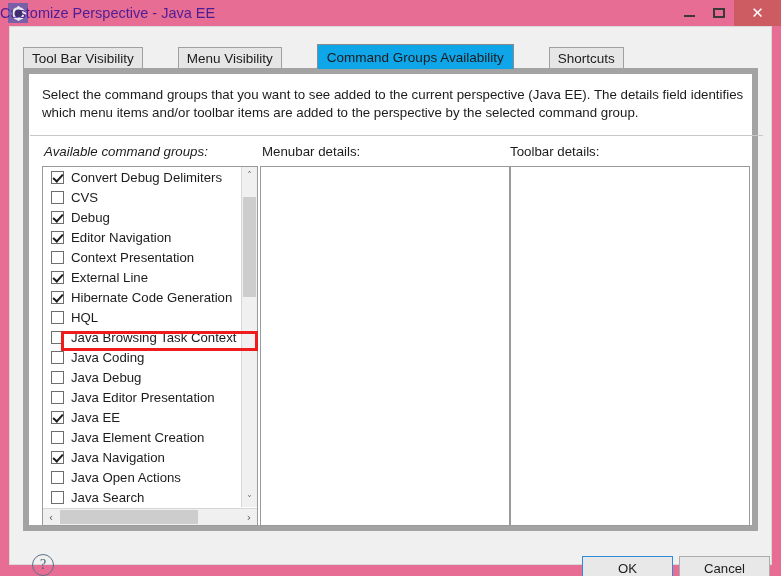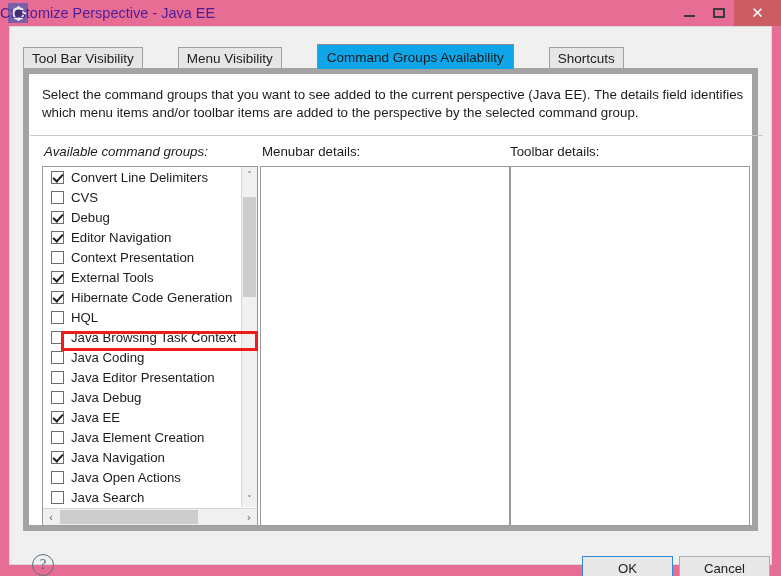--- a/index.html
+++ b/index.html
@@ -371,65 +371,65 @@
       <div id="hr-sep"></div>
 
       <div class="col-label" id="label-available">Available command groups:</div>
       <div class="col-label" id="label-menubar">Menubar details:</div>
       <div class="col-label" id="label-toolbar">Toolbar details:</div>
 
       <div id="listbox">
         <div id="list-items">
             <div class="litem">
               <span class="cbox checked"></span>
-              <span class="litem-label">Convert Line Delimiters</span>
+              <span class="litem-label">Convert Debug Delimiters</span>
             </div>
             <div class="litem">
               <span class="cbox"></span>
               <span class="litem-label">CVS</span>
             </div>
             <div class="litem">
               <span class="cbox checked"></span>
               <span class="litem-label">Debug</span>
             </div>
             <div class="litem">
               <span class="cbox checked"></span>
               <span class="litem-label">Editor Navigation</span>
             </div>
             <div class="litem">
               <span class="cbox"></span>
               <span class="litem-label">Context Presentation</span>
             </div>
             <div class="litem">
               <span class="cbox checked"></span>
-              <span class="litem-label">External Tools</span>
+              <span class="litem-label">External Line</span>
             </div>
             <div class="litem">
               <span class="cbox checked"></span>
               <span class="litem-label">Hibernate Code Generation</span>
             </div>
             <div class="litem">
               <span class="cbox"></span>
               <span class="litem-label">HQL</span>
             </div>
             <div class="litem">
               <span class="cbox"></span>
               <span class="litem-label">Java Browsing Task Context</span>
             </div>
             <div class="litem">
               <span class="cbox"></span>
               <span class="litem-label">Java Coding</span>
             </div>
             <div class="litem">
               <span class="cbox"></span>
+              <span class="litem-label">Java Debug</span>
+            </div>
+            <div class="litem">
+              <span class="cbox"></span>
               <span class="litem-label">Java Editor Presentation</span>
-            </div>
-            <div class="litem">
-              <span class="cbox"></span>
-              <span class="litem-label">Java Debug</span>
             </div>
             <div class="litem">
               <span class="cbox checked"></span>
               <span class="litem-label">Java EE</span>
             </div>
             <div class="litem">
               <span class="cbox"></span>
               <span class="litem-label">Java Element Creation</span>
             </div>
             <div class="litem">

